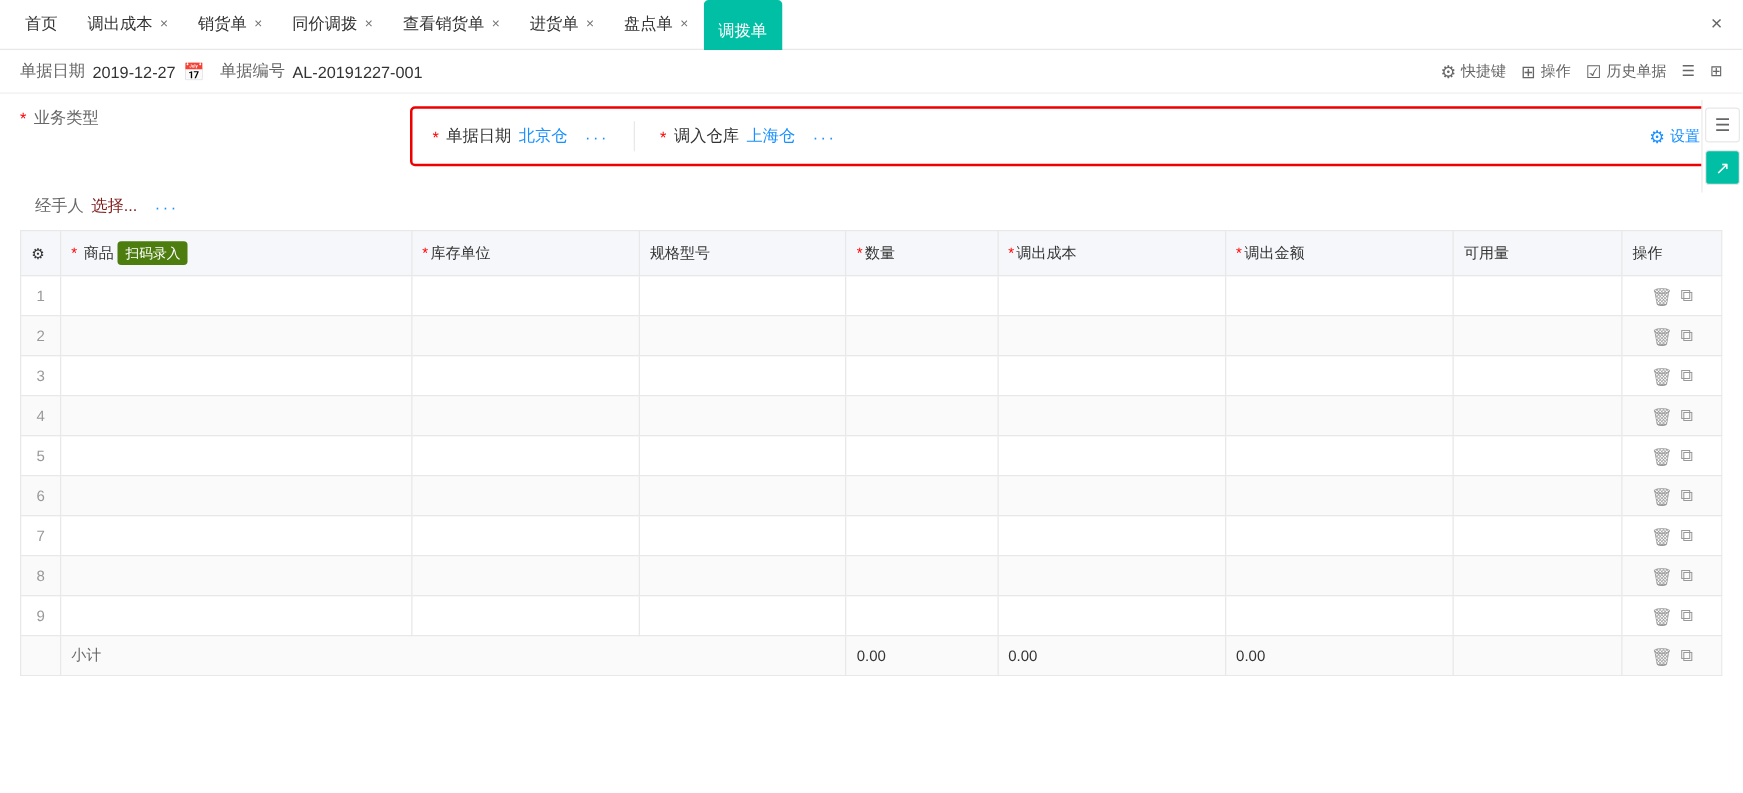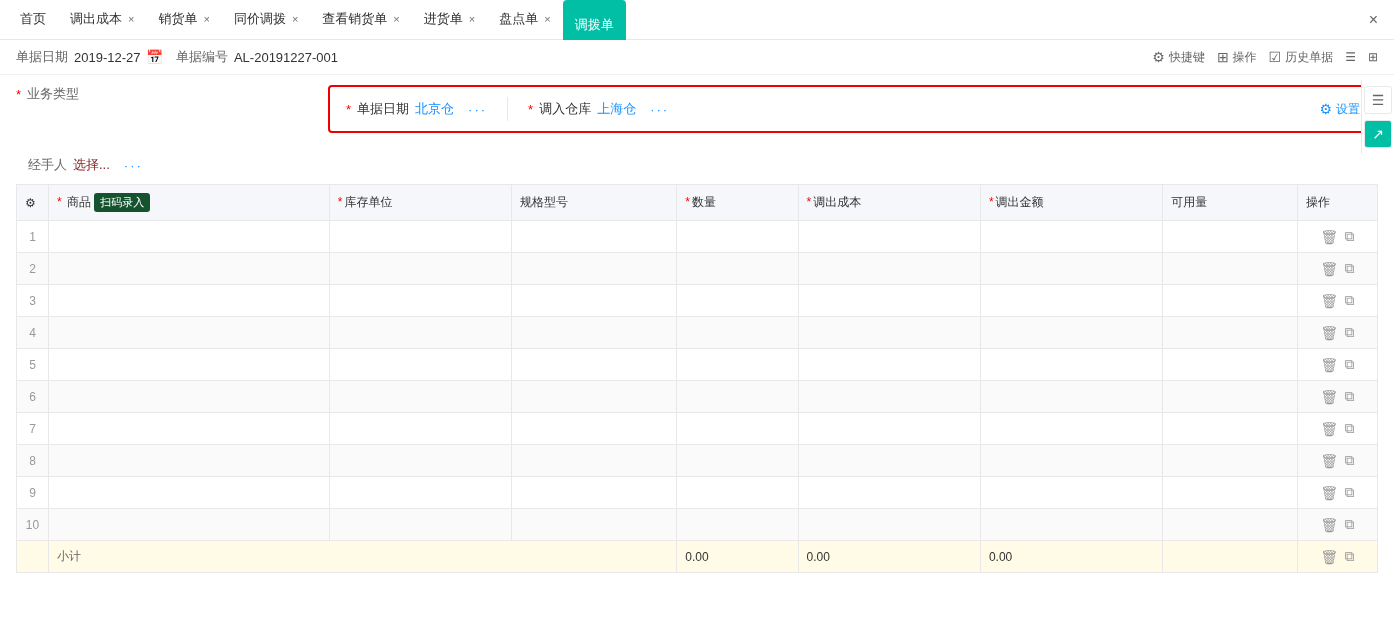--- a/index.html
+++ b/index.html
@@ -168,21 +168,21 @@
     .data-table td {
       padding: 6px 8px;
       border: 1px solid #e8e8e8;
       height: 32px;
       color: #333;
     }
     .data-table tr:nth-child(even) td { background: #fafafa; }
     .data-table .row-num { color: #999; text-align: center; width: 32px; }
     .data-table .subtotal-row td { background: #fffbe6; font-weight: normal; }
     .scan-btn {
-      background: #14532d;
+      background: #4d7c0f;
       color: #fff;
       border: none;
       border-radius: 3px;
       padding: 2px 6px;
       font-size: 11px;
       cursor: pointer;
       white-space: nowrap;
     }
     .op-cell { display: flex; align-items: center; gap: 6px; justify-content: center; }
     .op-icon { cursor: pointer; color: #999; font-size: 14px; }
@@ -497,36 +497,20 @@
             <td></td>
             <td></td>
             <td></td>
             <td>
               <div class="op-cell">
                 <span class="op-icon">🗑</span>
                 <span class="op-icon">⧉</span>
               </div>
             </td>
           </tr>
-          <tr>
-            <td class="row-num">10</td>
-            <td></td>
-            <td></td>
-            <td></td>
-            <td></td>
-            <td></td>
-            <td></td>
-            <td></td>
-            <td>
-              <div class="op-cell">
-                <span class="op-icon">🗑</span>
-                <span class="op-icon">⧉</span>
-              </div>
-            </td>
-          </tr>
           <tr class="subtotal-row">
   <td class="row-num"></td>
   <td colspan="3" style="color:#666;">小计</td>
   <td>0.00</td>
   <td>0.00</td>
   <td>0.00</td>
   <td></td>
   <td>
     <div class="op-cell">
       <span class="op-icon">🗑</span>

